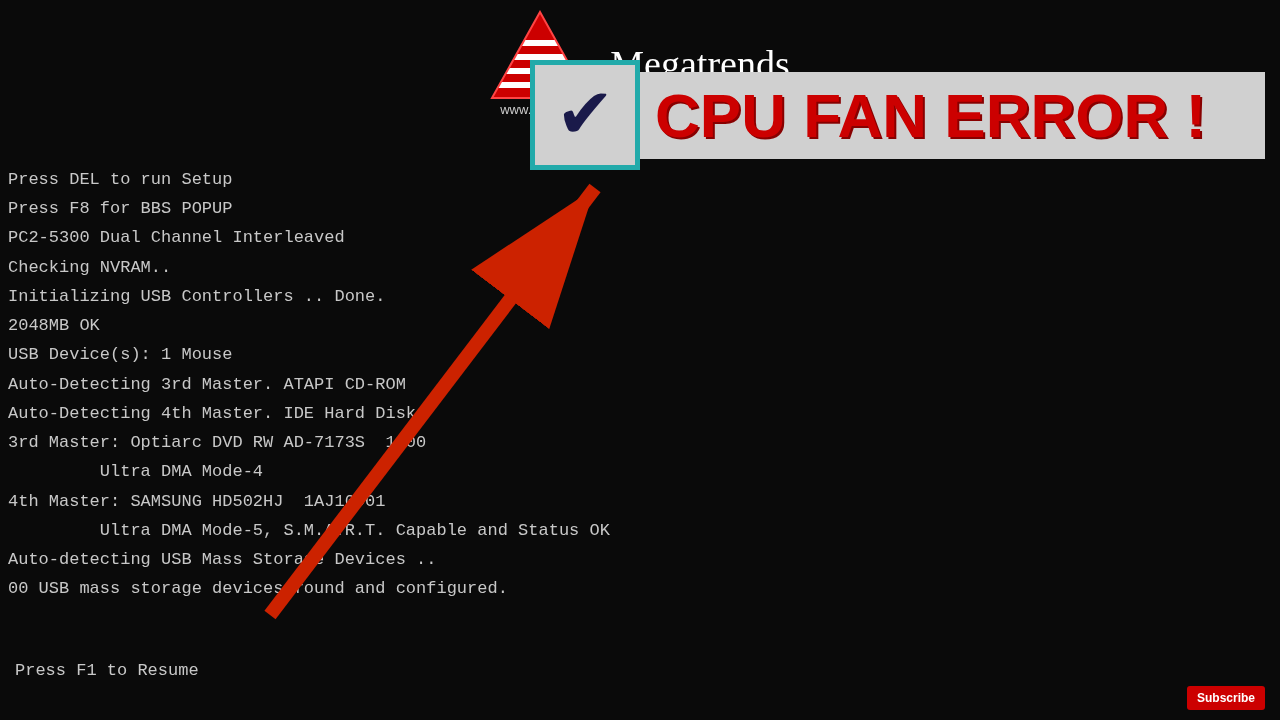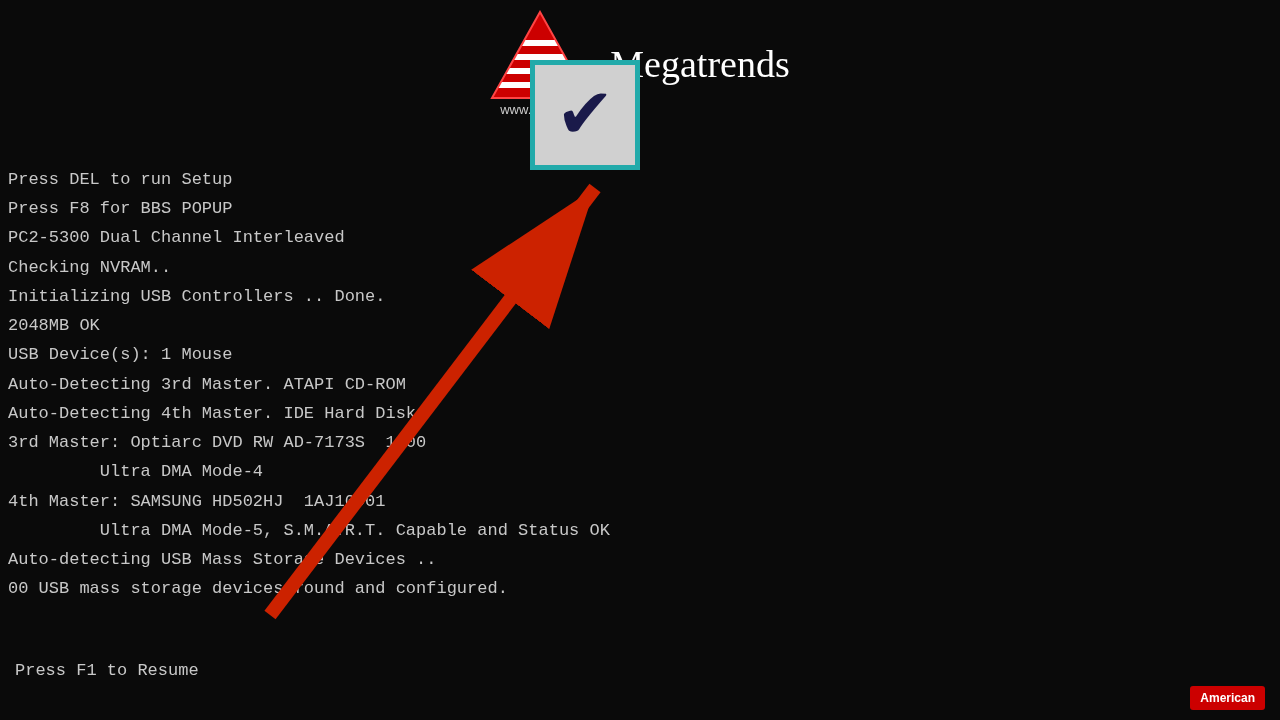--- a/index.html
+++ b/index.html
@@ -228,29 +228,32 @@
 
 
   <div class="press-f1">
     <span>Press F1 to Resume</span>
   </div>
 
   <div class="error-overlay">
     <div class="checkbox-container">
       <span class="checkmark">✔</span>
     </div>
+    <div class="error-label">
+      <span class="error-label-text">CPU FAN ERROR !</span>
+    </div>
   </div>
 
   <svg style="position:absolute; top:0; left:0; width:100%; height:100%; pointer-events:none; z-index:5;" xmlns="http://www.w3.org/2000/svg">
 
     <defs>
       <marker id="arrowhead" markerWidth="10" markerHeight="7" refX="10" refY="3.5" orient="auto">
         <polygon points="0 0, 10 3.5, 0 7" fill="#cc2200"></polygon>
       </marker>
     </defs>
     <line x1="270" y1="615" x2="595" y2="188" stroke="#cc2200" stroke-width="14" marker-end="url(#arrowhead)"></line>
   </svg>
 
   <div class="youtube-btn">
-    <span>American</span>
+    <span>Subscribe</span>
   </div>
 
 </div>
 
 </body></html>

